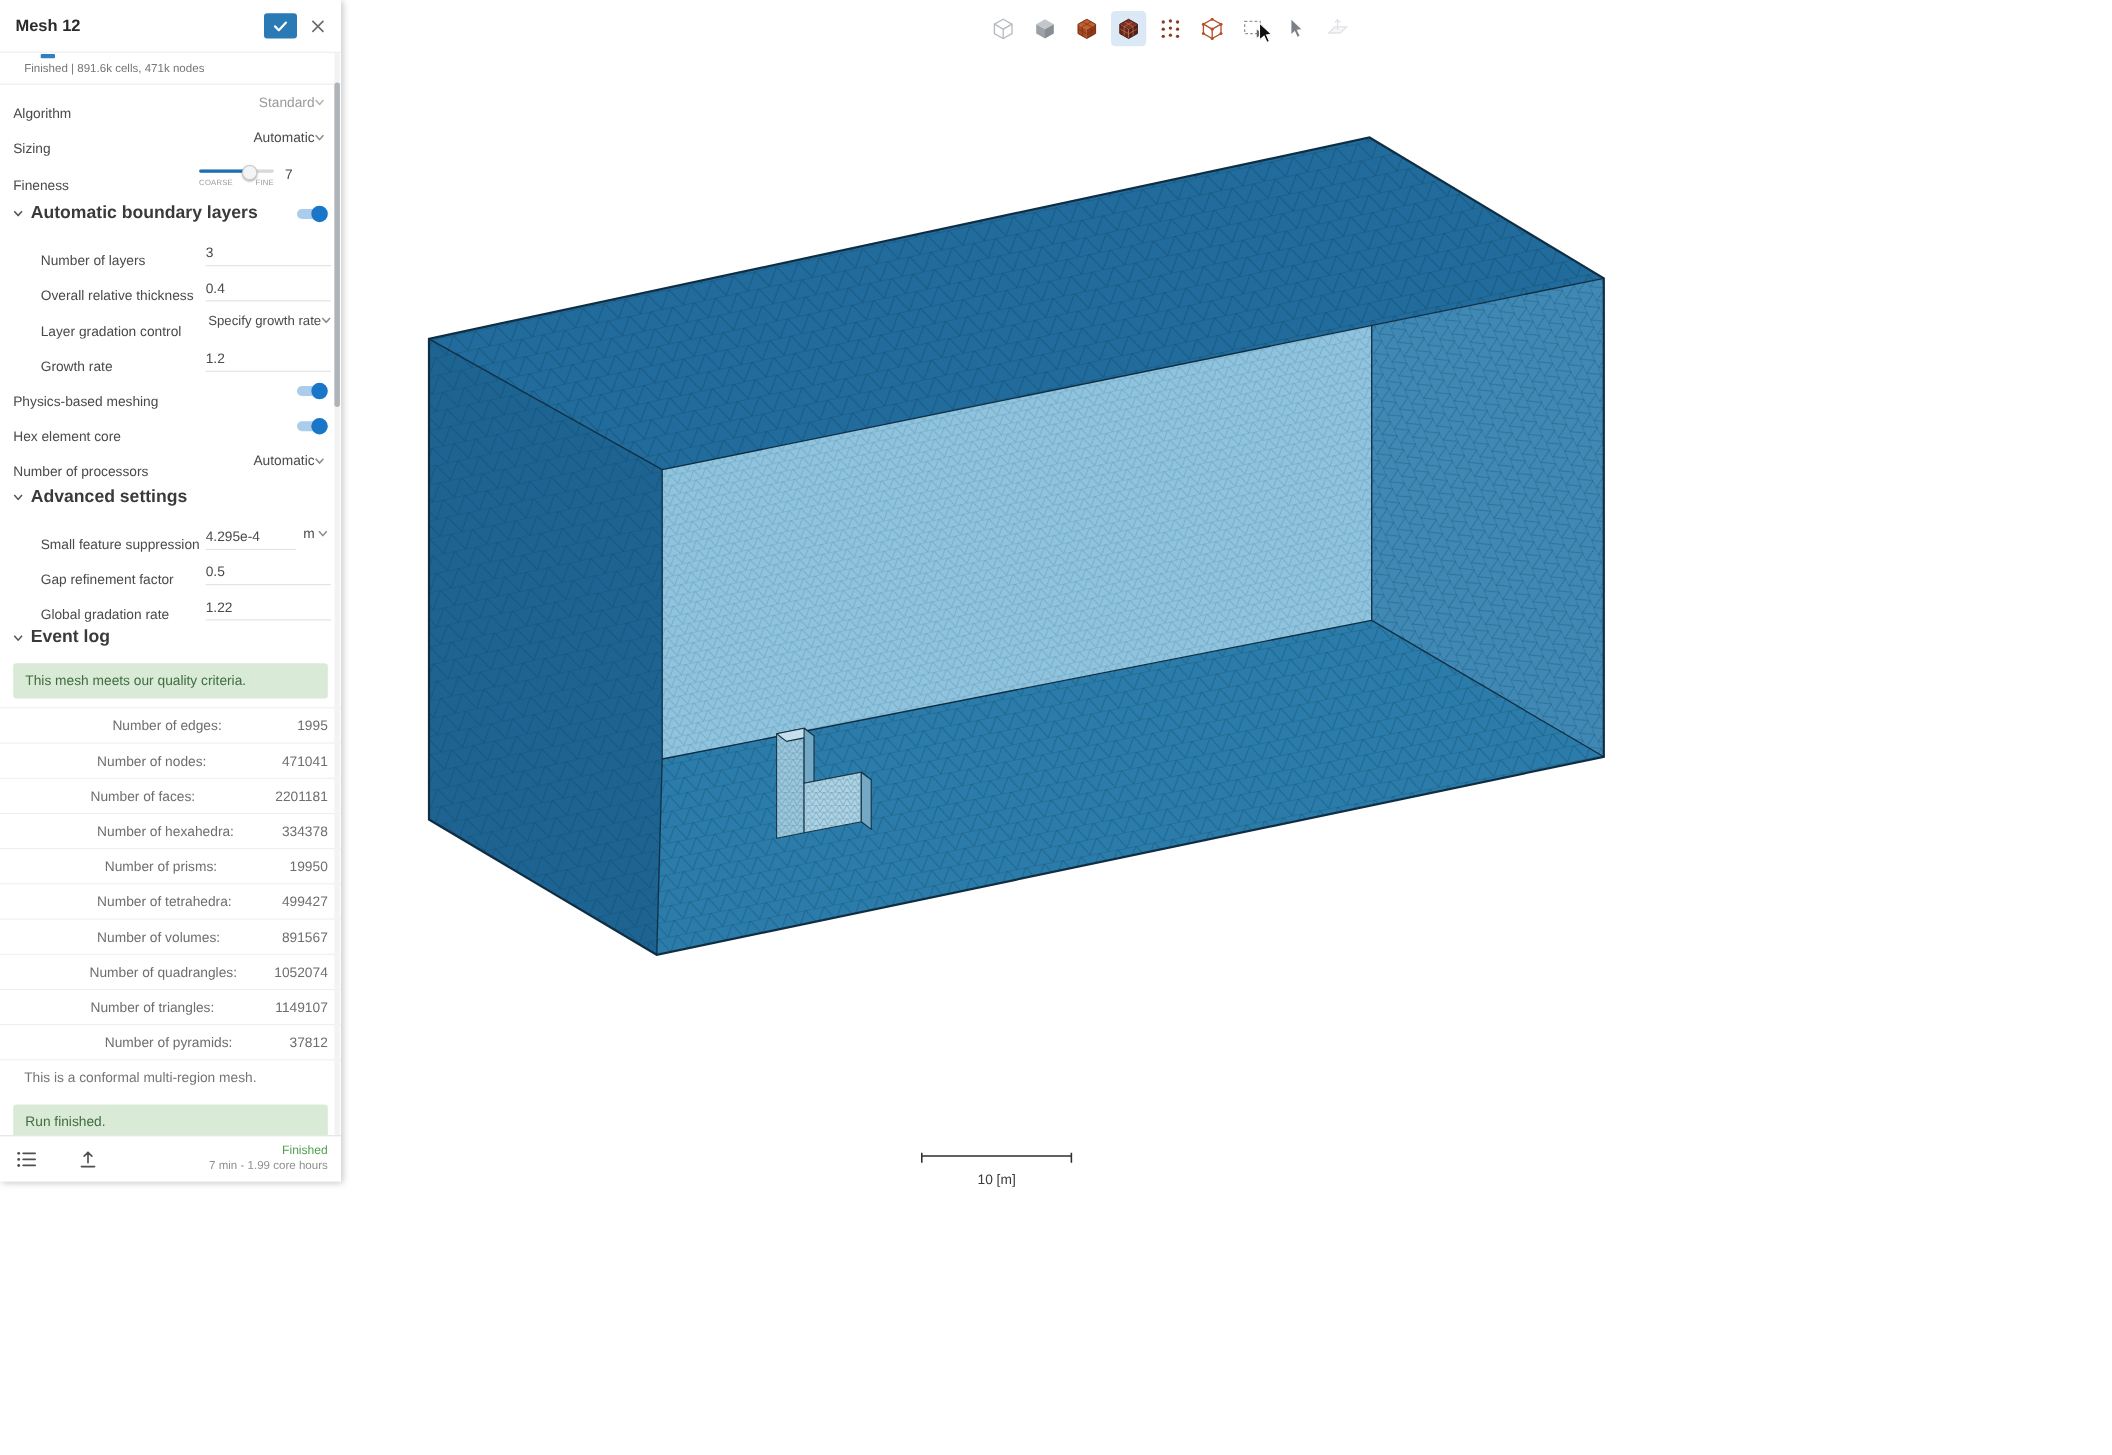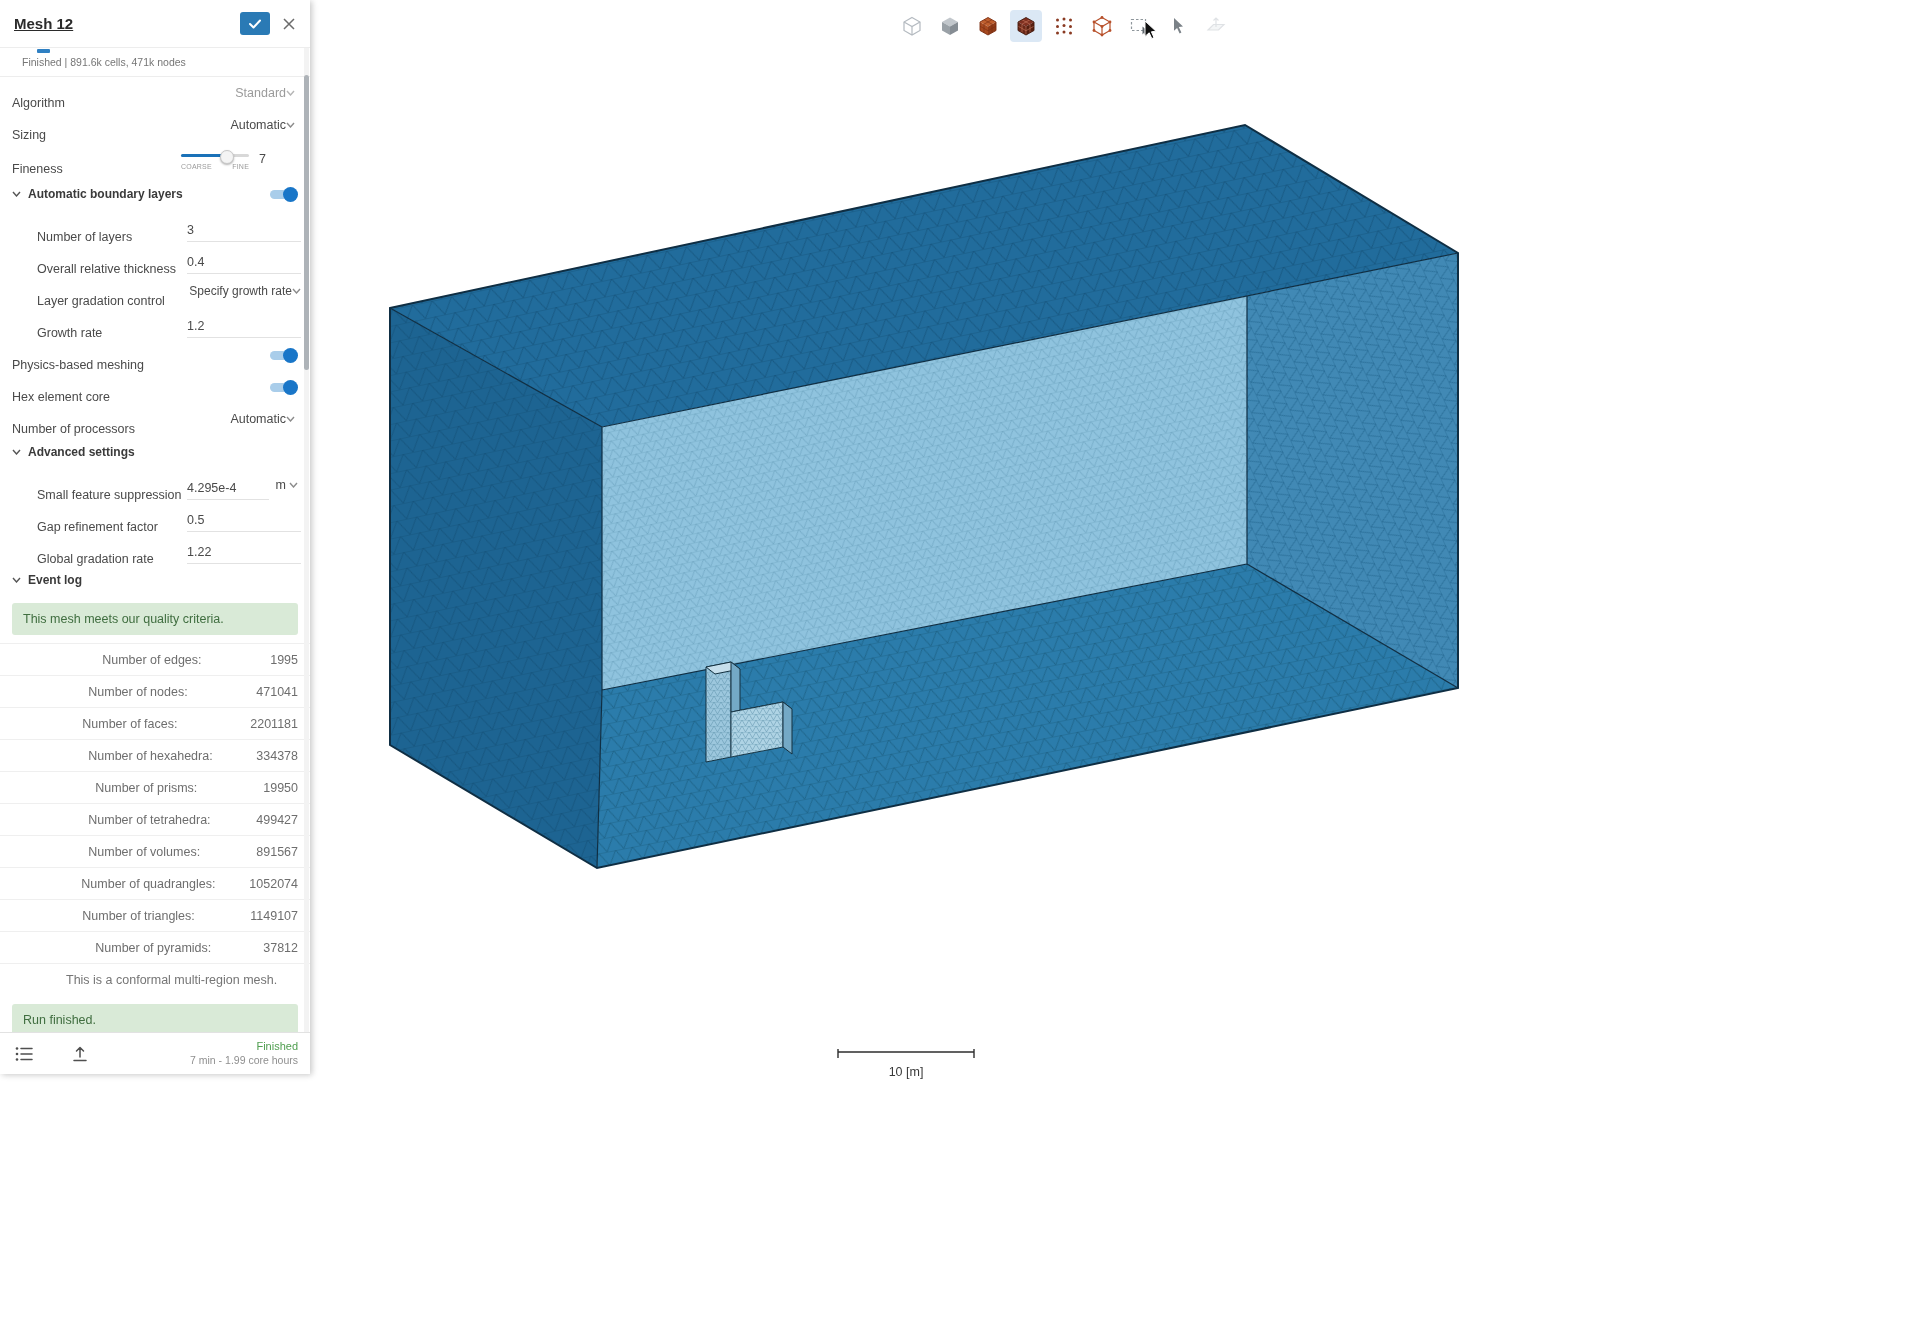--- a/index.html
+++ b/index.html
@@ -18,21 +18,21 @@
         display:flex;align-items:center;justify-content:center;padding:0;cursor:pointer;}
   .tbtn.active{background:#dbe8f5;}
   .tbtn.disabled{opacity:.55;}
   .tbtn svg{width:22px;height:22px;}
   #mouse-cursor{position:absolute;left:1144px;top:20px;z-index:60;}
   
   #panel{position:absolute;left:0;top:0;width:310px;height:1074px;background:#fff;z-index:20;
          box-shadow:2px 1px 6px rgba(0,0,0,.22);}
   #panel-header{height:47px;display:flex;align-items:center;padding:0 10px 0 14px;gap:8px;
                 border-bottom:1px solid #ededed;background:#fff;position:relative;z-index:3;}
-  #panel-header .title{flex:1;font-size:15px;font-weight:bold;color:#2b2b2b;text-decoration:underline;}
+  #panel-header .title{flex:1;font-size:15px;font-weight:bold;color:#2b2b2b;}
   .confirm-btn{width:30px;height:23px;border:none;border-radius:3px;background:#2a7ab5;
                display:flex;align-items:center;justify-content:center;cursor:pointer;}
   .close-btn{width:22px;height:22px;border:none;background:transparent;display:flex;
              align-items:center;justify-content:center;cursor:pointer;padding:0;}
   #panel-body{position:absolute;top:47px;bottom:41px;left:0;right:0;overflow:hidden;}
   .scroll-thumb{position:absolute;right:1px;top:28px;width:5px;height:295px;border-radius:3px;
                 background:#aeb3b8;z-index:4;}
   .scroll-track{position:absolute;right:1px;top:0;bottom:0;width:5px;background:#f3f3f3;}
   .tree-remnant{width:13px;height:4px;background:#2f80c3;border-radius:1px;margin:2px 0 3px 37px;}
   .status-block{padding:0 12px 8px 22px;border-bottom:1px solid #ededed;}
@@ -56,31 +56,31 @@
            background:#f4f4f4;border:1px solid #c9c9c9;box-shadow:0 1px 2px rgba(0,0,0,.3);}
   .sl-coarse{position:absolute;left:0;top:16px;font-size:7px;color:#9a9a9a;letter-spacing:.2px;}
   .sl-fine{position:absolute;right:0;top:16px;font-size:7px;color:#9a9a9a;letter-spacing:.2px;}
   .sl-val{margin-left:10px;font-size:12.5px;color:#4a4a4a;}
   
   .toggle{position:relative;width:30px;height:16px;flex:none;margin-left:auto;cursor:pointer;}
   .toggle .track{position:absolute;left:2px;top:4px;width:26px;height:9px;border-radius:5px;background:#a9cdea;}
   .toggle .knob{position:absolute;right:0;top:0.5px;width:15px;height:15px;border-radius:50%;background:#1976c8;}
   
   .section{display:flex;align-items:center;height:34px;padding:0 12px;gap:7px;}
-  .section .stitle{font-size:12px;font-weight:bold;color:#3a3a3a;}
+  .section .stitle{font-size:16px;font-weight:bold;color:#3a3a3a;}
   
   .banner{margin:8px 12px;padding:9px 11px;background:#d9ead7;border-radius:3px;
           font-size:12.5px;color:#406e40;}
   
   .stats{border-top:1px solid #efefef;}
   .stat{display:flex;align-items:center;height:31px;padding:0 12px 0 22px;
         border-bottom:1px solid #efefef;font-size:12.5px;color:#6e6e6e;justify-content:flex-end;}
   .stat .sl{flex:0 0 168px;}
   .note-row{display:flex;align-items:center;height:32px;padding:0 12px 0 22px;
-            font-size:12.5px;color:#757575;margin-left:44px;}
+            font-size:12.5px;color:#757575;}
   
   #panel-footer{position:absolute;left:0;right:0;bottom:0;height:41px;border-top:1px solid #e2e2e2;
                 background:#fff;display:flex;align-items:center;padding:0 12px;gap:32px;}
   .foot-btn{width:24px;height:24px;border:none;background:transparent;display:flex;
             align-items:center;justify-content:center;cursor:pointer;padding:0;}
   .foot-right{margin-left:auto;text-align:right;line-height:1.25;}
   .foot-right .fstatus{font-size:11px;color:#4f9e4f;}
   .foot-right .fruntime{font-size:10.5px;color:#8f8f8f;}
 </style>
 </head>

